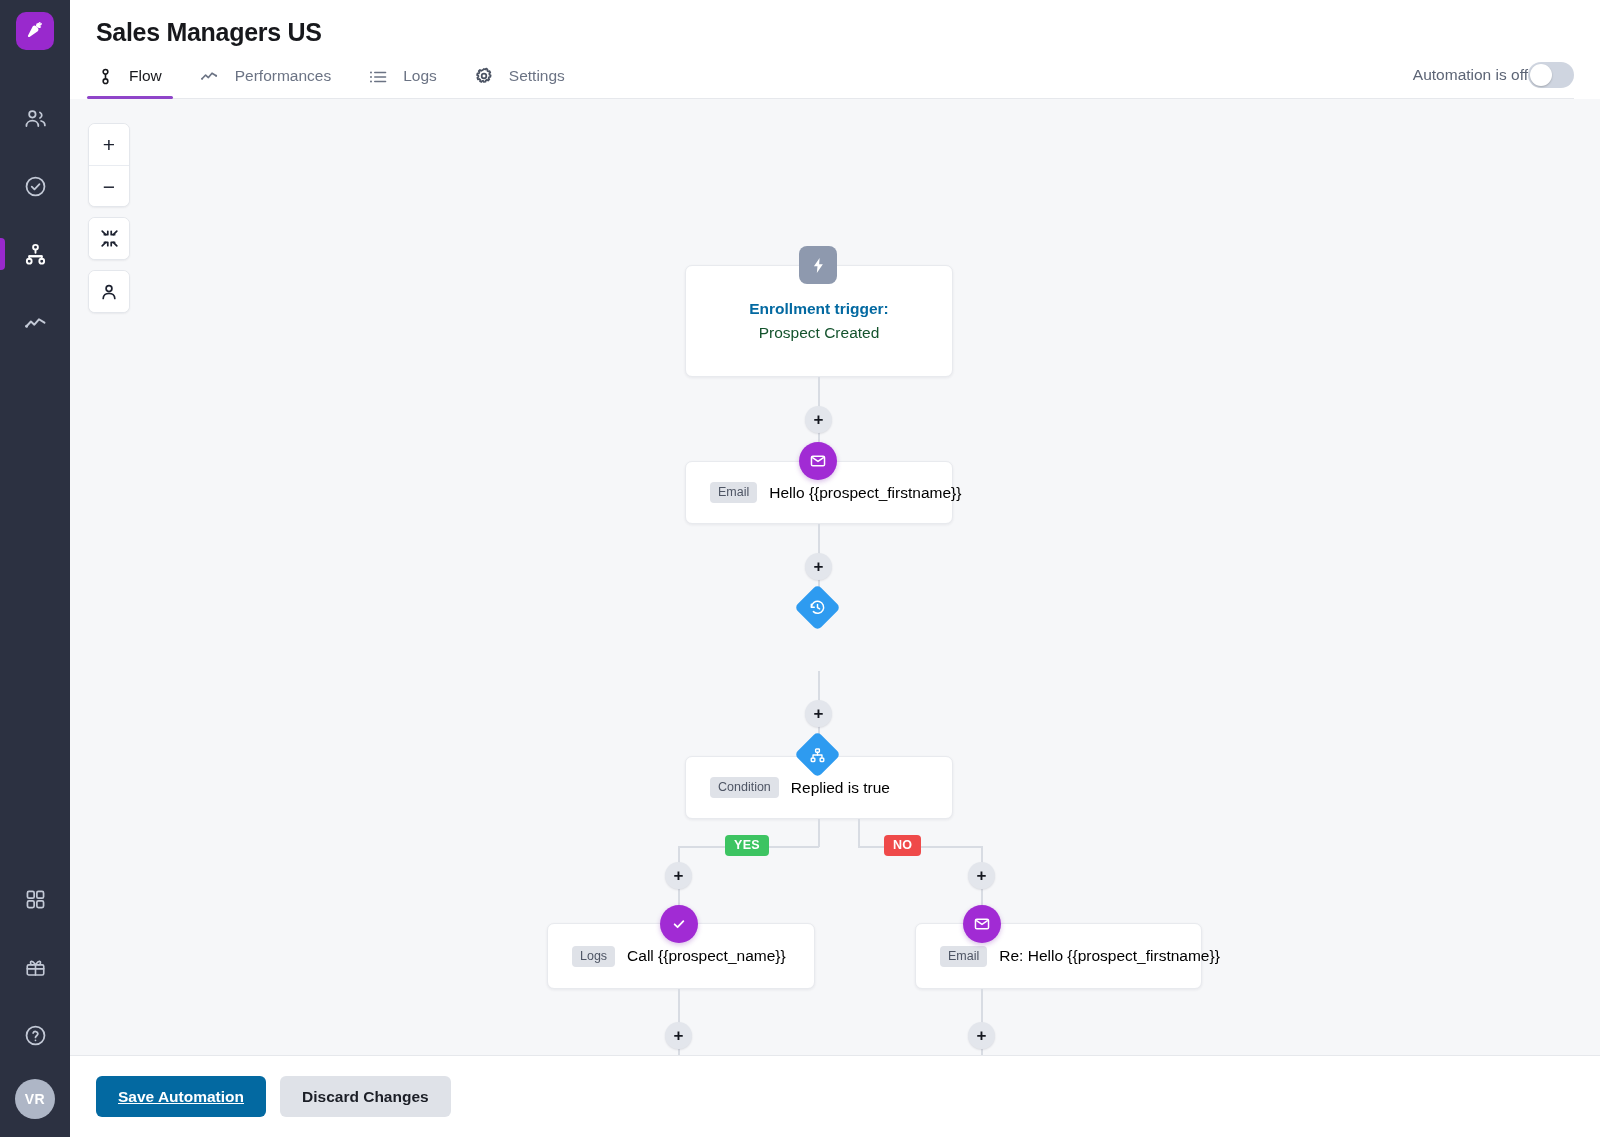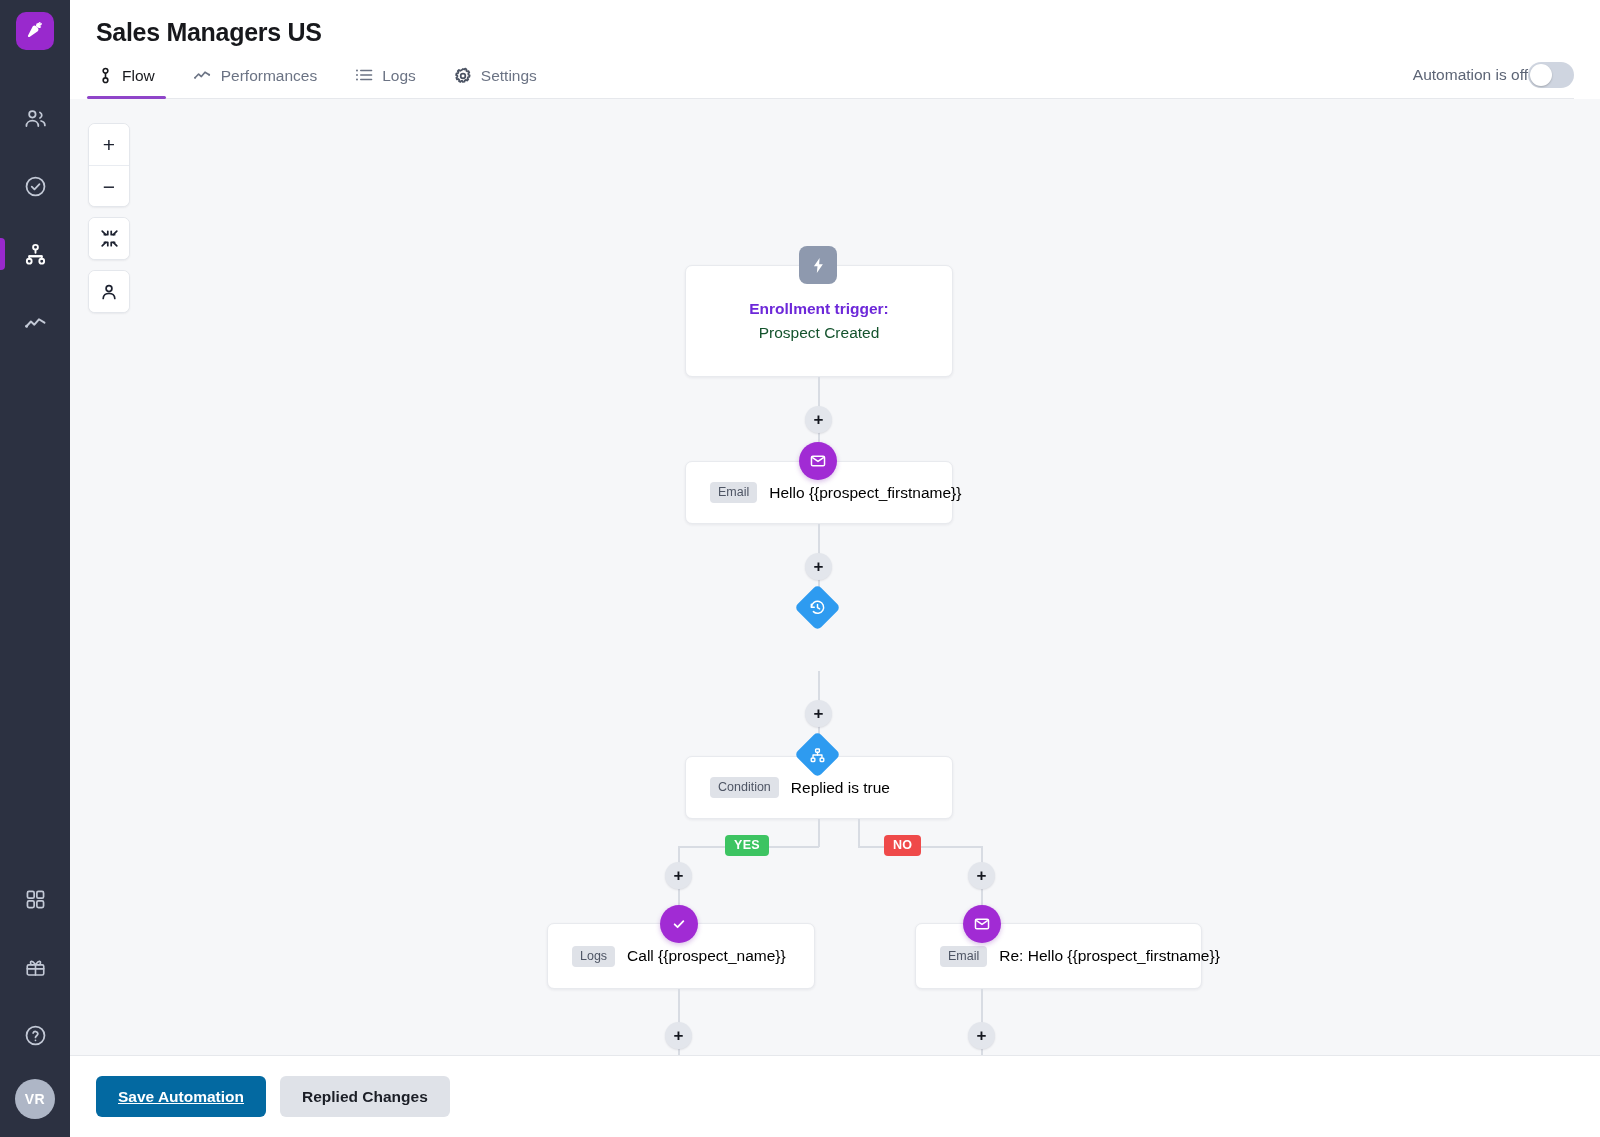--- a/index.html
+++ b/index.html
@@ -40,21 +40,21 @@
     margin-top: 10px;
   }
 
   
   .main { flex: 1; height: 1137px; display: flex; flex-direction: column; position: relative; background: #fff; }
 
   .topbar { padding: 18px 26px 0 26px; background: #fff; flex: 0 0 auto; position: relative; }
   .page-title { font-size: 25px; font-weight: 700; color: #17181c; letter-spacing: -0.3px; }
   .tabs { display: flex; align-items: flex-end; gap: 34px; margin-top: 20px; border-bottom: 1px solid #e6e8ec; position: relative; }
   .tab {
-    display: flex; align-items: flex-start; gap: 9px; padding: 0 2px 13px 2px;
+    display: flex; align-items: flex-end; gap: 16px; padding: 0 2px 13px 2px;
     font-size: 15.5px; color: #6b7384; cursor: pointer; position: relative;
   }
   .tab.active { color: #17181c; font-weight: 500; }
   .tab.active::after {
     content: ""; position: absolute; left: -9px; right: -9px; bottom: -1px;
     height: 3px; background: #8f45c9; border-radius: 2px;
   }
   .tab svg { display: block; }
 
   .automation-toggle {
@@ -96,21 +96,21 @@
   .node-body { display: flex; align-items: center; gap: 12px; padding: 0 24px; height: 100%; }
   .pill {
     background: #dfe2e8; color: #4e5564; font-size: 12.5px; border-radius: 4px;
     padding: 3px 8px; flex: 0 0 auto; line-height: 1.2;
   }
   .node-text { font-size: 15.5px; color: #000000; white-space: nowrap; }
   .trigger-inner {
     display: flex; flex-direction: column; align-items: center; justify-content: center;
     height: 100%; gap: 6px;
   }
-  .trigger-title { font-size: 15.5px; font-weight: 700; color: #6d28d9; }
+  .trigger-title { font-size: 15.5px; font-weight: 700; color: #0369a1; }
   .trigger-sub { font-size: 15.5px; color: #14532d; }
 
   .badge-icon {
     position: absolute; display: flex; align-items: center; justify-content: center;
     z-index: 5; cursor: pointer;
   }
   .badge-square {
     width: 38px; height: 38px; border-radius: 8px; background: #8e99ae; color: #fff;
     display: flex; align-items: center; justify-content: center;
   }
@@ -462,17 +462,17 @@
             <span class="node-text">Re: Hello {{prospect_firstname}}</span>
           </div>
         </div>
         <div class="plus-btn" style="left:898px; top:923px;">+</div>
 
       </div>
     </div>
 
     <div class="footer">
       <button class="btn btn-save">Save Automation</button>
-      <button class="btn btn-discard">Replied Changes</button>
+      <button class="btn btn-discard">Discard Changes</button>
     </div>
 
   </div>
 </div>
 
 </body></html>

